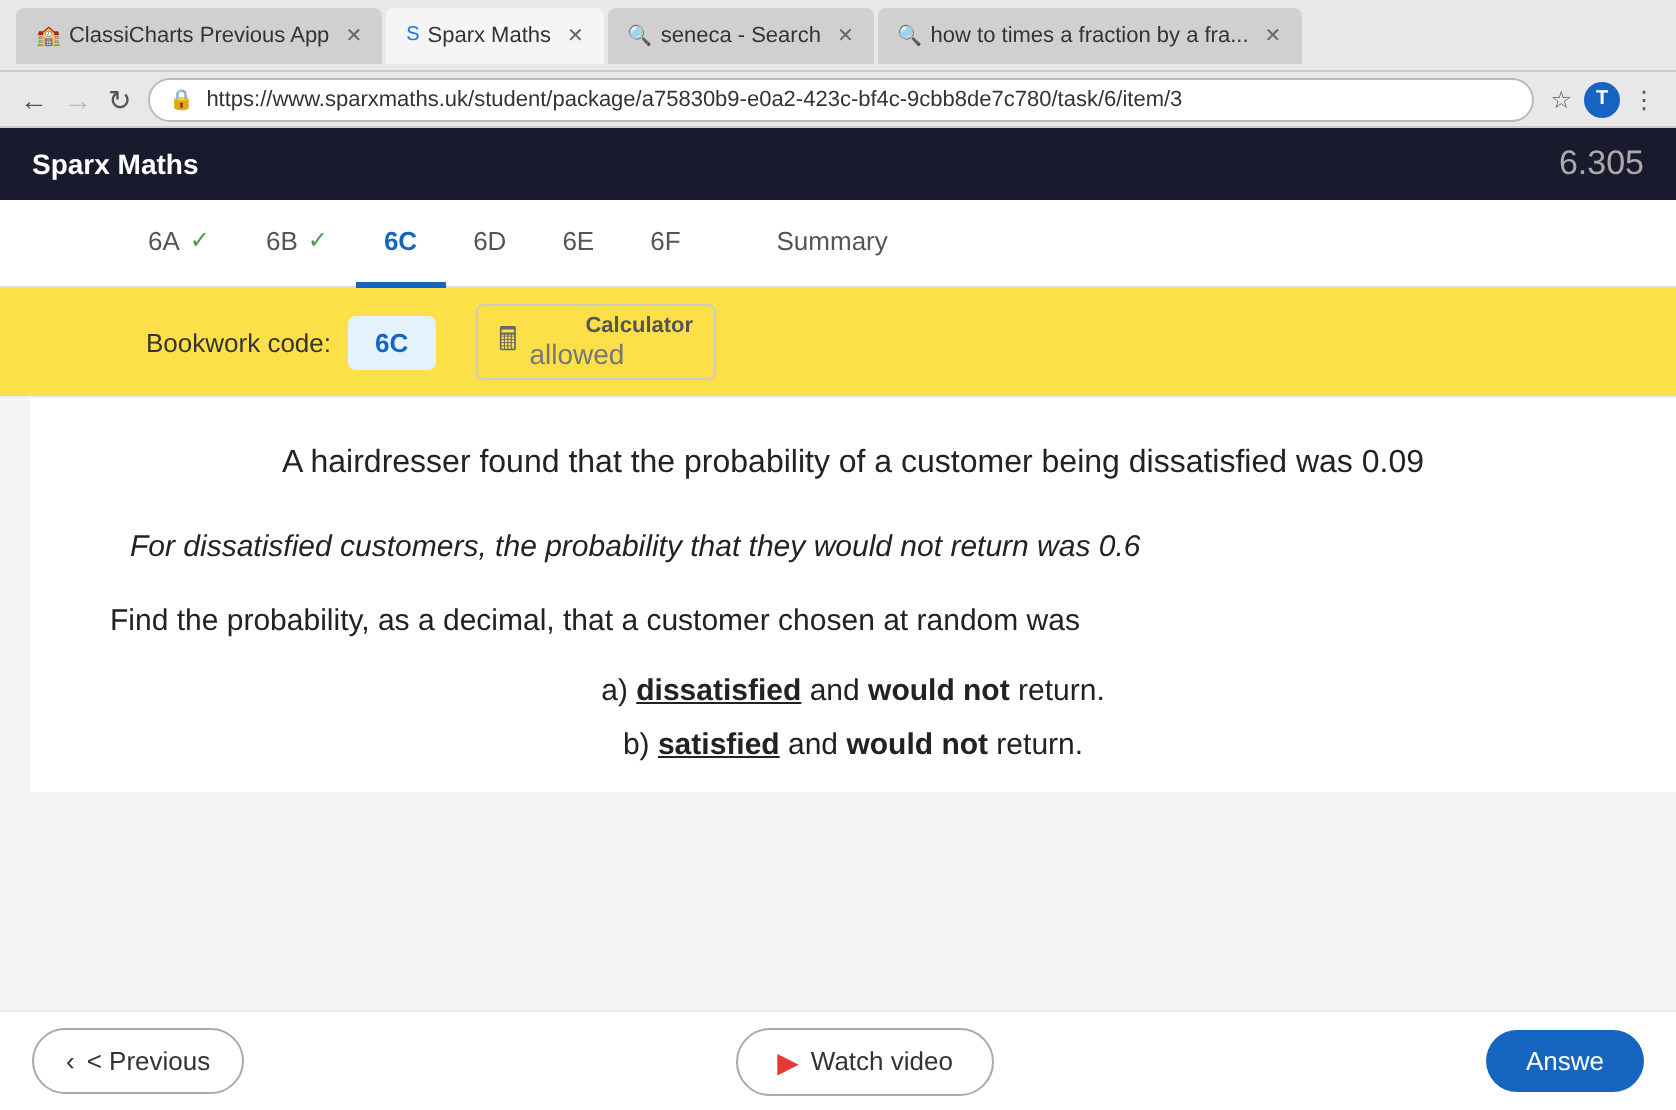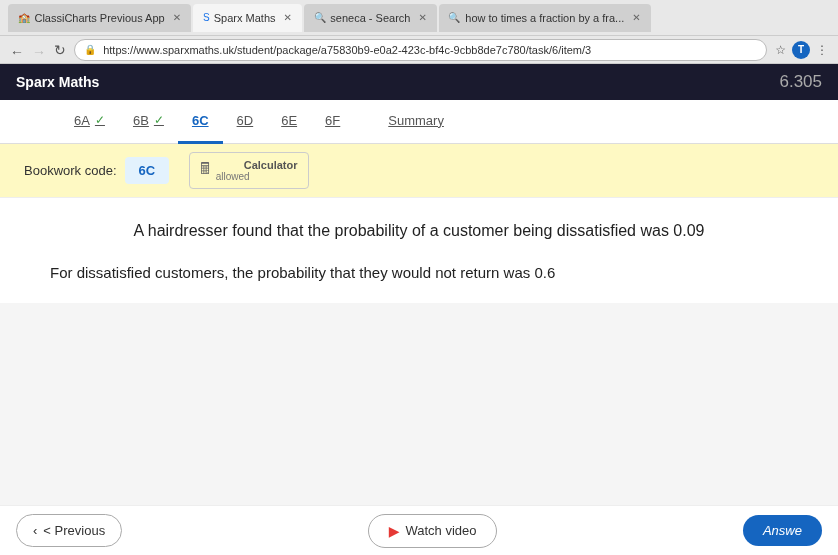--- a/index.html
+++ b/index.html
@@ -110,41 +110,40 @@
     .tab-item {
       padding: 10px 14px;
       font-size: 13px;
       color: #555;
       cursor: pointer;
       display: flex;
       align-items: center;
       gap: 5px;
       border-bottom: 3px solid transparent;
       height: 44px;
-      text-decoration: underline;
     }
     .tab-item.active {
       color: #1565c0;
       border-bottom: 3px solid #1565c0;
       font-weight: bold;
     }
     .tab-check {
       color: #43a047;
       font-size: 12px;
     }
     .tab-summary {
       margin-left: 20px;
     }
 
     
     .bookwork-row {
-      background: #fef9c3;
-      display: flex;
-      align-items: center;
-      padding: 8px 24px;
+      background: #fde047;
+      display: flex;
+      align-items: center;
+      padding: 8px 73px;
       gap: 20px;
       border-bottom: 1px solid #eee;
     }
     .bookwork-code {
       background: #e3f2fd;
       color: #1565c0;
       padding: 6px 14px;
       border-radius: 4px;
       font-size: 13px;
       font-weight: bold;
@@ -166,20 +165,21 @@
     .calc-icon {
       font-size: 16px;
       color: #666;
     }
 
     
     .main-content {
       background: white;
       padding: 20px 40px 10px 40px;
       flex: 1;
+      margin-left: 15px;
     }
     .problem-text {
       font-size: 16px;
       color: #222;
       line-height: 1.6;
       text-align: center;
       margin-bottom: 16px;
     }
     .section-text {
       font-size: 15px;
@@ -236,21 +236,20 @@
       gap: 6px;
     }
     .answer-btn {
       background: #1565c0;
       color: white;
       padding: 8px 20px;
       border-radius: 20px;
       font-size: 13px;
       cursor: pointer;
       border: none;
-      font-style: italic;
     }
     .play-icon {
       color: #e53935;
       font-size: 14px;
     }
   </style>
 </head>
 <body>
 
 <div class="browser-bar">
@@ -326,32 +325,43 @@
 
 <div class="bookwork-row">
   <div style="display:flex; align-items:center; gap:8px;">
     <span class="bookwork-label">Bookwork code:</span>
     <span class="bookwork-code">6C</span>
   </div>
   <div class="calculator-box">
     <span class="calc-icon">🖩</span>
     <div>
       <div style="font-size:11px; font-weight:bold;margin-left:28px;">Calculator</div>
-      <div style="font-size:10px; color:#777;">allowed</div>
+      <div style="font-size:14px; color:#777;">allowed</div>
     </div>
   </div>
 </div>
 
 <div class="main-content">
   <div class="problem-text">A hairdresser found that the probability of a customer being dissatisfied was 0.09</div>
 
-  <div style="text-align:left; padding: 0 0 0 10px;">
+  <div style="text-align:left; padding: 0 0 0 10px; font-style: italic;">
     <div class="section-text">For dissatisfied customers, the probability that they would not return was 0.6</div>
   </div>
 
+  <div class="find-section">
+    <div class="section-text">Find the probability, as a decimal, that a customer chosen at random was</div>
+    <div class="sub-items">
+      <div>
+        a) <span style="font-weight:bold; text-decoration:underline;">dissatisfied</span> and <span style="font-weight:bold;">would not</span> return.
+      </div>
+      <div>
+        b) <span style="font-weight:bold; text-decoration:underline;">satisfied</span> and <span style="font-weight:bold;">would not</span> return.
+      </div>
+    </div>
+  </div>
 </div>
 
 <div class="footer">
   <button class="prev-btn">
     <span>‹</span>
     <span>&lt; Previous</span>
   </button>
   <button class="watch-video-btn">
     <span class="play-icon">▶</span>
     <span>Watch video</span>

